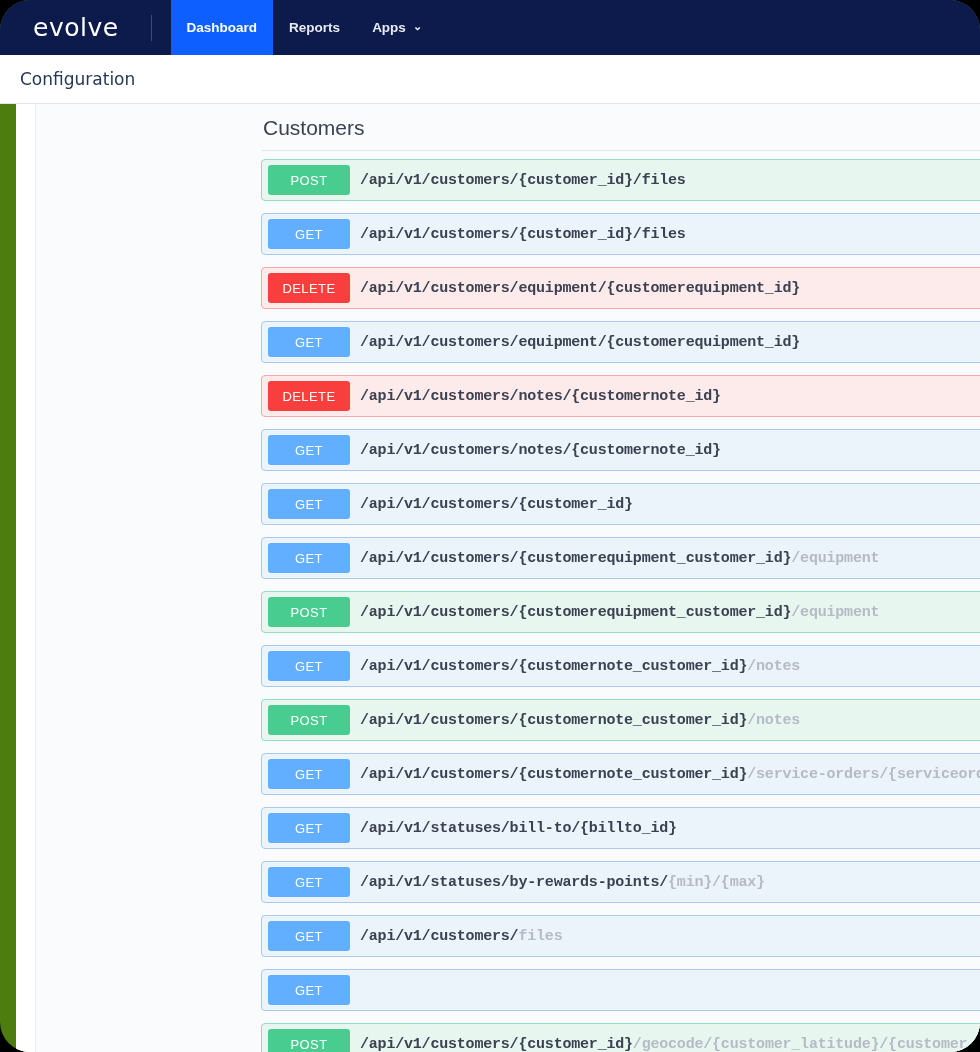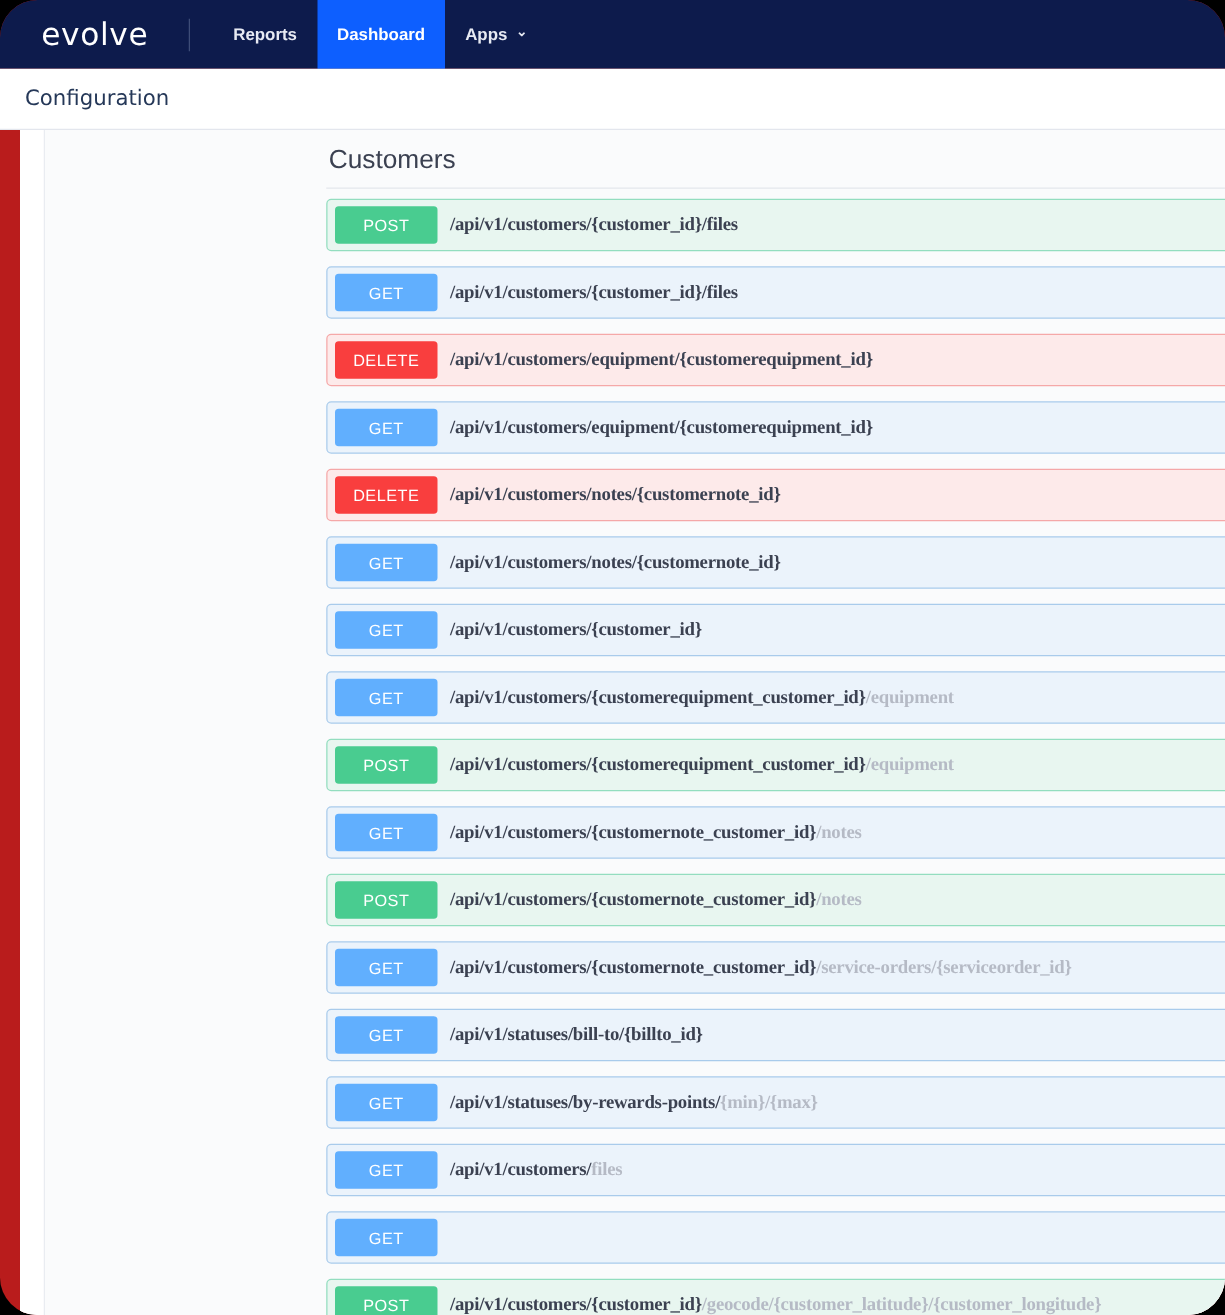--- a/index.html
+++ b/index.html
@@ -10,21 +10,21 @@
     height: 1052px;
     overflow: hidden;
   }
   * { box-sizing: border-box; }
 
   .window {
     position: absolute;
     left: 0; top: 0;
     width: 980px;
     height: 1052px;
-    background: #b91c1c;
+    background: #4d7c0f;
     border-radius: 30px;
     overflow: hidden;
   }
 
   
   .topnav {
     position: absolute;
     left: 0; top: 0;
     width: 980px;
     height: 55px;
@@ -175,21 +175,21 @@
     letter-spacing: 0.4px;
     display: flex;
     align-items: center;
     justify-content: center;
   }
   .method.get    { background: #61affe; }
   .method.post   { background: #49cc90; }
   .method.delete { background: #f93e3e; }
 
   .path {
-    font-family: Liberation Serif, serif;
+    font-family: Liberation Mono, monospace;
     font-size: 15px;
     font-weight: bold;
     color: #3b4151;
     white-space: nowrap;
     letter-spacing: -0.2px;
   }
   .path .dim {
     color: #b5bac5;
     font-weight: bold;
   }
@@ -198,25 +198,25 @@
 <body>
 
 <div class="window">
 
   <div class="topnav">
     <div class="brand">
       <span class="brand-text">evolve</span>
       <span class="brand-divider"></span>
     </div>
     <div class="navlinks">
+      <div class="navitem active">
+        <span>Dashboard</span>
+      </div>
       <div class="navitem">
         <span>Reports</span>
-      </div>
-      <div class="navitem active">
-        <span>Dashboard</span>
       </div>
       <div class="navitem">
         <span>Apps</span>
         <span class="caret">⌄</span>
       </div>
     </div>
   </div>
 
   <div class="titlebar">
     <div class="titlebar-text">Configuration</div>

